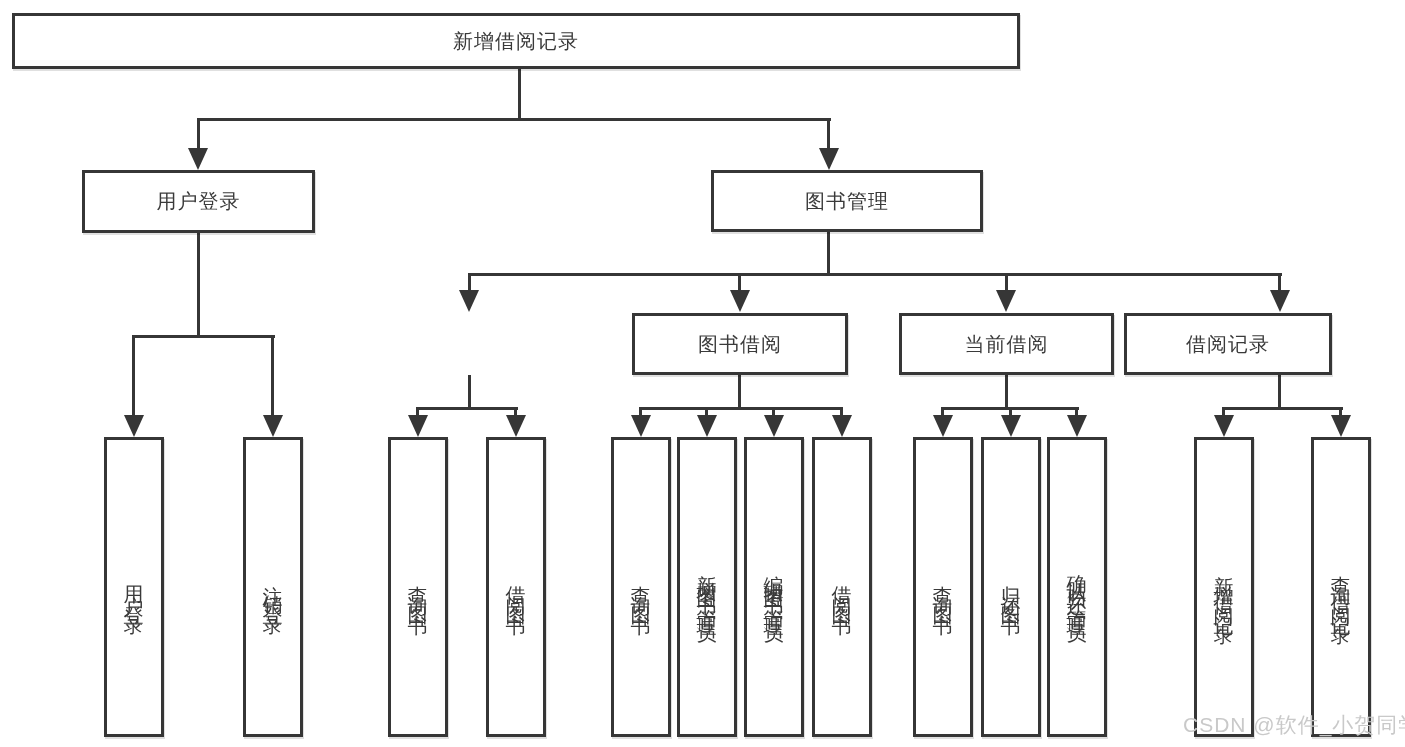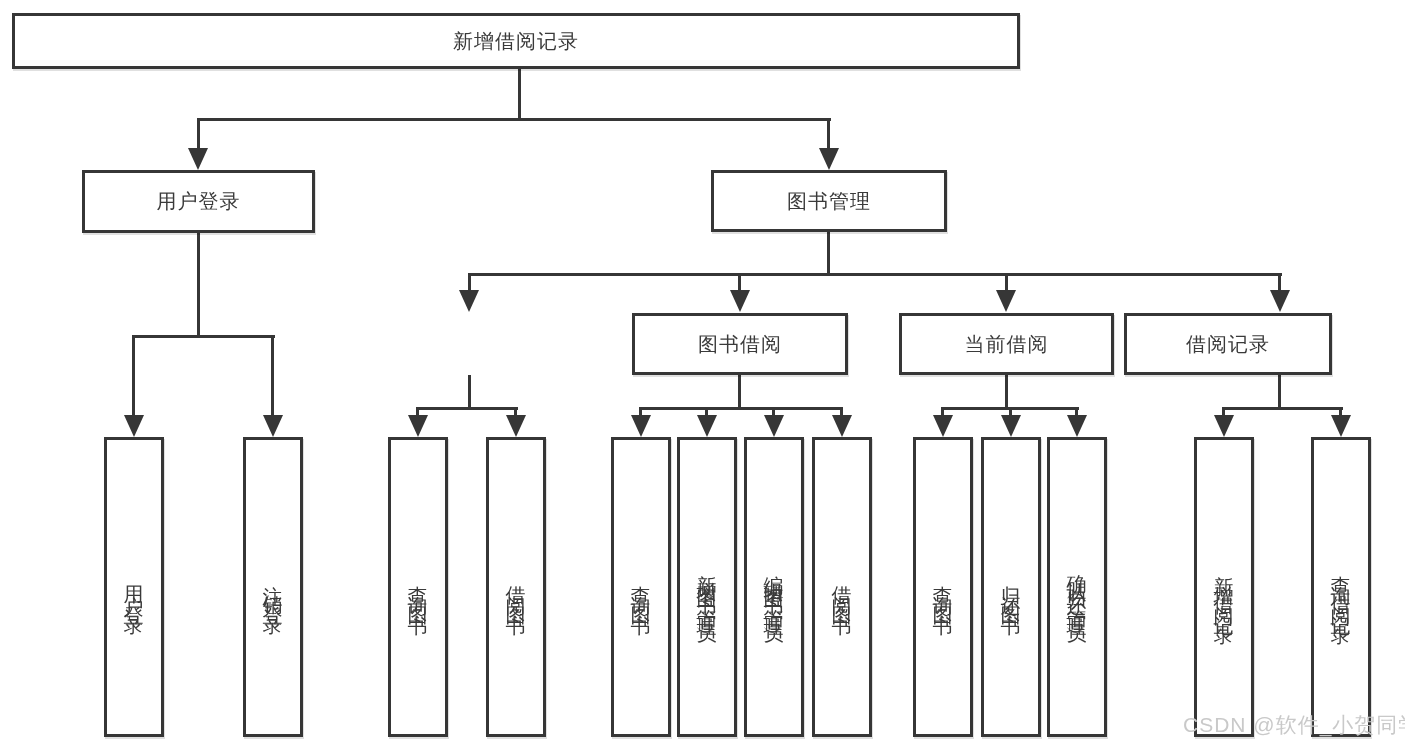--- a/index.html
+++ b/index.html
@@ -64,21 +64,21 @@
   }
 </style>
 </head>
 <body>
 
 <div class="canvas">
 
   <div class="node" style="left:12px; top:13px; width:1008px; height:56px;">新增借阅记录</div>
 
   <div class="node" style="left:82px; top:170px; width:233px; height:63px;">用户登录</div>
-  <div class="node" style="left:711px; top:170px; width:236px; height:62px;">图书管理</div>
+  <div class="node" style="left:711px; top:170px; width:272px; height:62px;">图书管理</div>
 
   <div class="node" style="left:899px; top:313px; width:215px; height:62px;">当前借阅</div>
   <div class="node" style="left:632px; top:313px; width:216px; height:62px;">图书借阅</div>
   <div class="node" style="left:1124px; top:313px; width:208px; height:62px;">借阅记录</div>
 
   <div class="node vnode" style="left:104px; top:437px; width:60px; height:300px;">用户登录</div>
   <div class="node vnode" style="left:243px; top:437px; width:60px; height:300px;">注销登录</div>
 
   <div class="node vnode" style="left:388px; top:437px; width:60px; height:300px;">查询图书</div>
   <div class="node vnode" style="left:486px; top:437px; width:60px; height:300px;">借阅图书</div>

